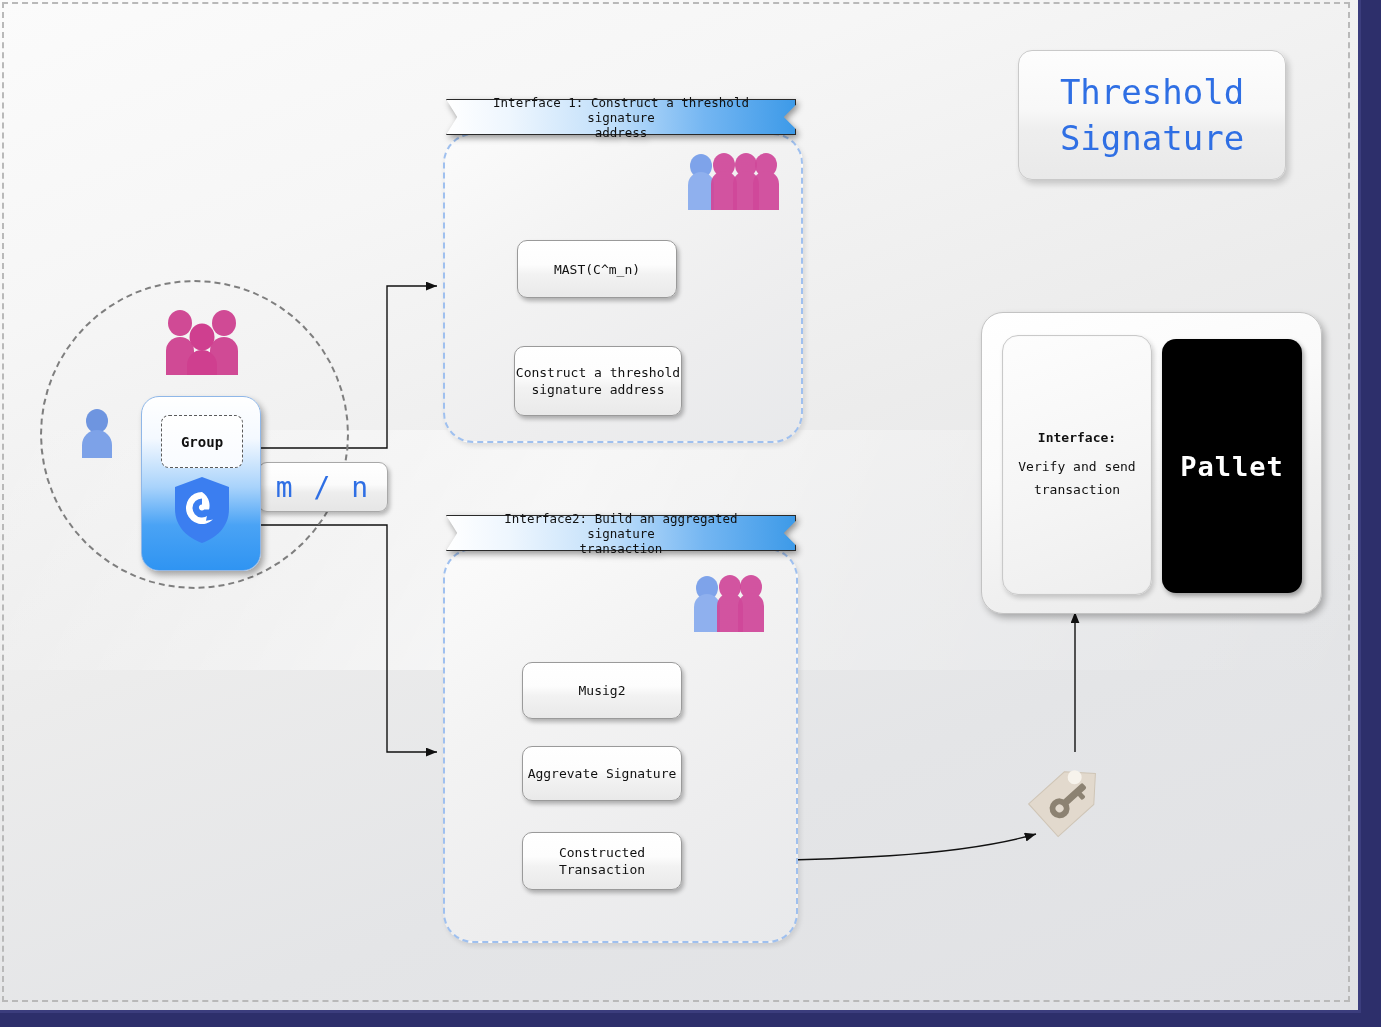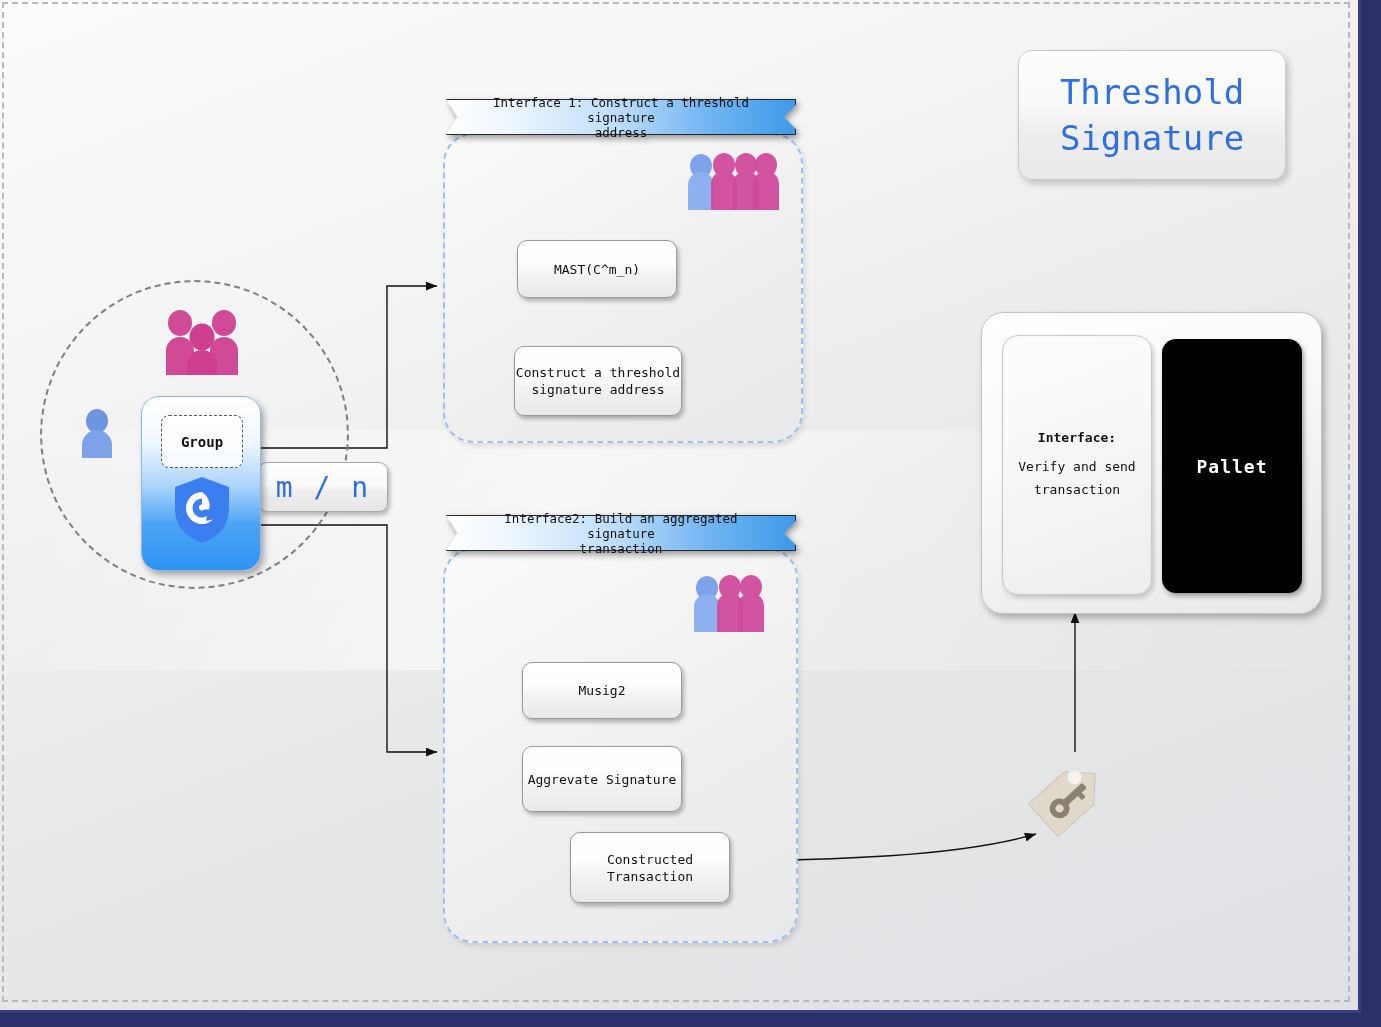--- a/index.html
+++ b/index.html
@@ -80,22 +80,22 @@
   #ribbon1{left:446px;top:99px;width:350px;}
   #ribbon2{left:446px;top:515px;width:350px;}
 
   
   #b-n-part   {left:517px;top:150px;width:162px;height:57px;}
   #b-mast     {left:517px;top:240px;width:160px;height:58px;}
   #b-construct{left:514px;top:346px;width:168px;height:70px;}
 
   #b-m-part   {left:522px;top:572px;width:160px;height:57px;}
   #b-musig    {left:522px;top:662px;width:160px;height:57px;}
-  #b-aggr     {left:522px;top:746px;width:160px;height:66px;}
-  #b-ctx      {left:522px;top:832px;width:160px;height:71px;margin-left:48px;}
+  #b-aggr     {left:522px;top:746px;width:160px;height:55px;}
+  #b-ctx      {left:522px;top:832px;width:160px;height:58px;}
 
   
   #device{
     position:absolute;left:981px;top:312px;width:341px;height:302px;
     box-sizing:border-box;
     border:1px solid #c3c3c3;border-radius:22px;
     background:linear-gradient(160deg,#ffffff 0%,#fafafa 40%,#f0f0f0 68%,#e9e9e9 100%);
     box-shadow:3px 4px 7px rgba(0,0,0,.28);
   }
   #device-screen{
@@ -106,21 +106,21 @@
     box-shadow:inset 0 0 2px rgba(0,0,0,.06),2px 3px 5px rgba(0,0,0,.18);
     display:flex;flex-direction:column;align-items:center;justify-content:center;
     text-align:center;color:#111;
   }
   #device-screen .hd{font-size:13px;font-weight:bold;margin-bottom:10px;}
   #device-screen .bd{font-size:13px;line-height:23px;white-space:pre-line;}
   #pallet{
     position:absolute;left:180px;top:26px;width:140px;height:254px;
     border-radius:14px;background:#000;
     display:flex;align-items:center;justify-content:center;
-    color:#fff;font-size:18px;font-weight:bold;letter-spacing:1px;
+    color:#fff;font-size:27px;font-weight:bold;letter-spacing:1px;
     box-shadow:2px 3px 5px rgba(0,0,0,.35);
   }
 
   
   #dashed-circle{
     position:absolute;left:40px;top:280px;width:305px;height:305px;
     border:2px dashed #7e7e7e;border-radius:50%;
   }
   #group-card{
     position:absolute;left:141px;top:396px;width:120px;height:175px;

